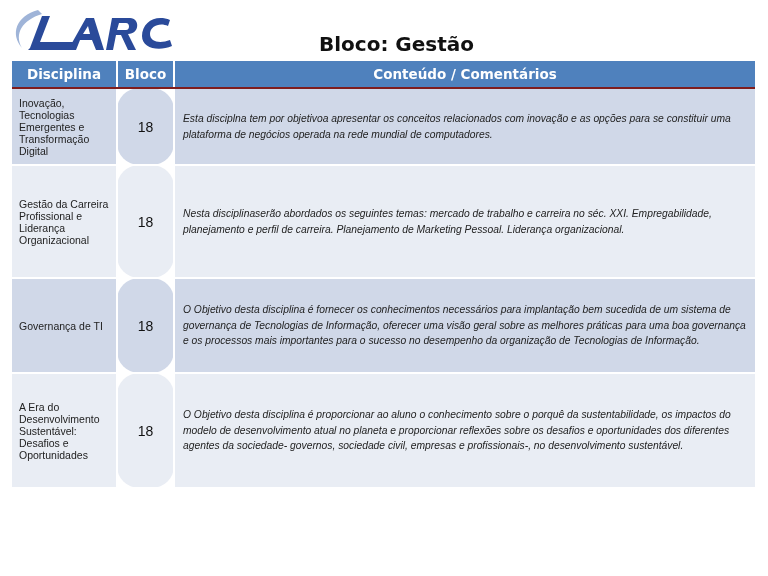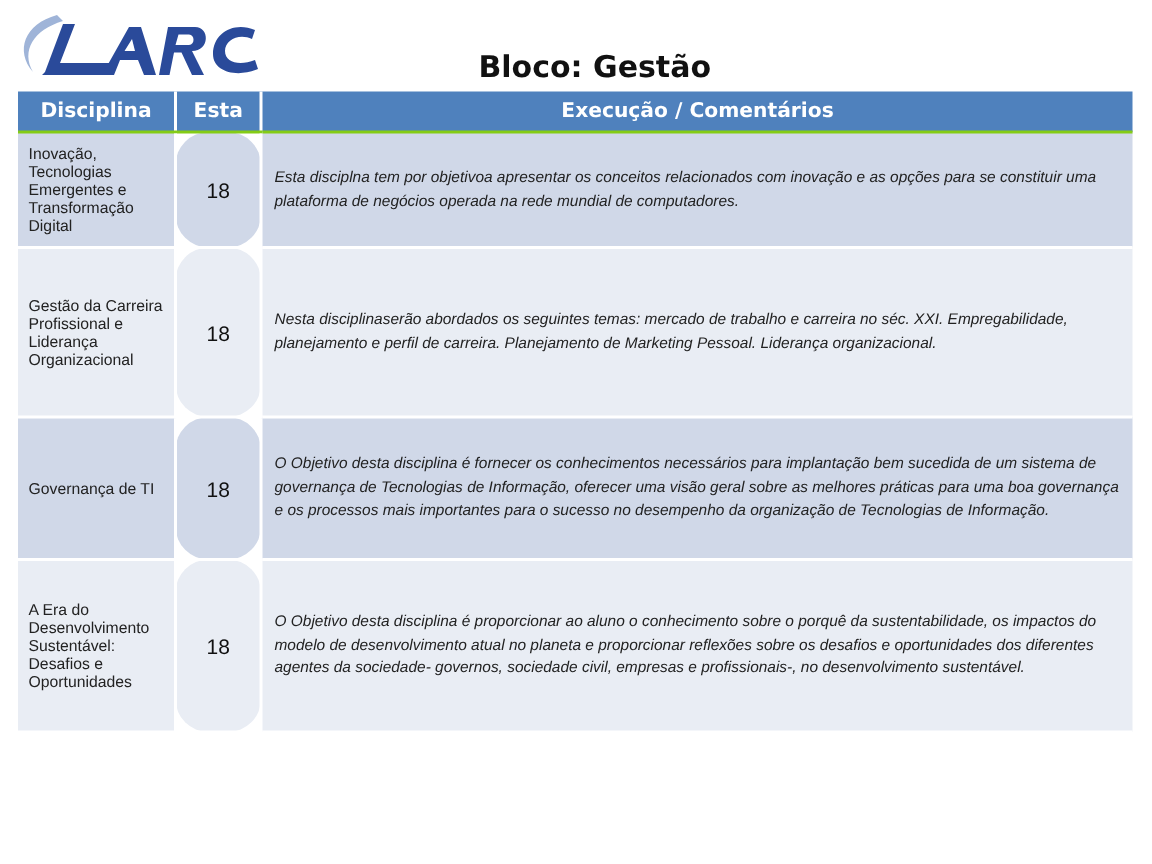--- a/index.html
+++ b/index.html
@@ -1,20 +1,20 @@
 <!DOCTYPE html>
 <html><head>
 <meta charset="utf-8">
 <style>
   html, body { margin:0; padding:0; }
   body { width:768px; height:576px; background:#ffffff; position:relative; overflow:hidden; font-family:"Liberation Sans", sans-serif; }
   .logo { position:absolute; left:8px; top:4px; width:170px; height:52px; }
   .title { position:absolute; left:0; top:32px; width:768px; text-align:center; font-family:"DejaVu Sans", sans-serif; font-weight:bold; font-size:20px; color:#111; padding-left:25px; box-sizing:border-box; }
   table { position:absolute; left:12px; top:61px; width:743px; border-collapse:collapse; table-layout:fixed; }
-  th { background:#4f81bd; color:#fff; font-family:"DejaVu Sans", sans-serif; font-size:13.5px; font-weight:bold; height:26px; padding:0; border-right:2px solid #fff; border-bottom:2px solid #84cc16; }
+  th { background:#4f81bd; color:#fff; font-family:"DejaVu Sans", sans-serif; font-size:13.5px; font-weight:bold; height:26px; padding:0; border-right:2px solid #fff; border-bottom:2px solid #7f1d1d; }
   th:last-child { border-right:none; }
   td { border-right:2px solid #fff; border-bottom:2px solid #fff; padding:0; vertical-align:middle; }
   td:last-child { border-right:none; }
   tr.odd td { background:#d0d8e8; }
   tr.even td { background:#e9edf4; }
   .disc { font-size:10.5px; line-height:12px; color:#222; padding-left:7px !important; }
   .hours { text-align:center; font-size:14px; color:#111;border-radius:22px; }
   .content { font-style:italic; font-size:10.3px; line-height:15.5px; color:#222; padding-left:8px !important; padding-right:8px !important; }
 </style>
 </head>
@@ -34,22 +34,22 @@
 
 <table>
   <colgroup>
     <col style="width:105px">
       <col style="width:57px">
       <col style="width:581px">
   </colgroup>
   <thead>
     <tr>
       <th>Disciplina</th>
-      <th>Esta</th>
-      <th>Execução / Comentários</th>
+      <th>Bloco</th>
+      <th>Conteúdo / Comentários</th>
     </tr>
   </thead>
   <tbody>
     <tr class="odd" style="height:77px">
       <td class="disc">Inovação, Tecnologias Emergentes e Transformação Digital</td>
       <td class="hours">18</td>
       <td class="content">Esta disciplna tem por objetivoa apresentar os conceitos relacionados com inovação e as opções para se constituir uma plataforma de negócios operada na rede mundial de computadores.</td>
     </tr>
     <tr class="even" style="height:113px">
       <td class="disc">Gestão da Carreira Profissional e Liderança Organizacional</td>

